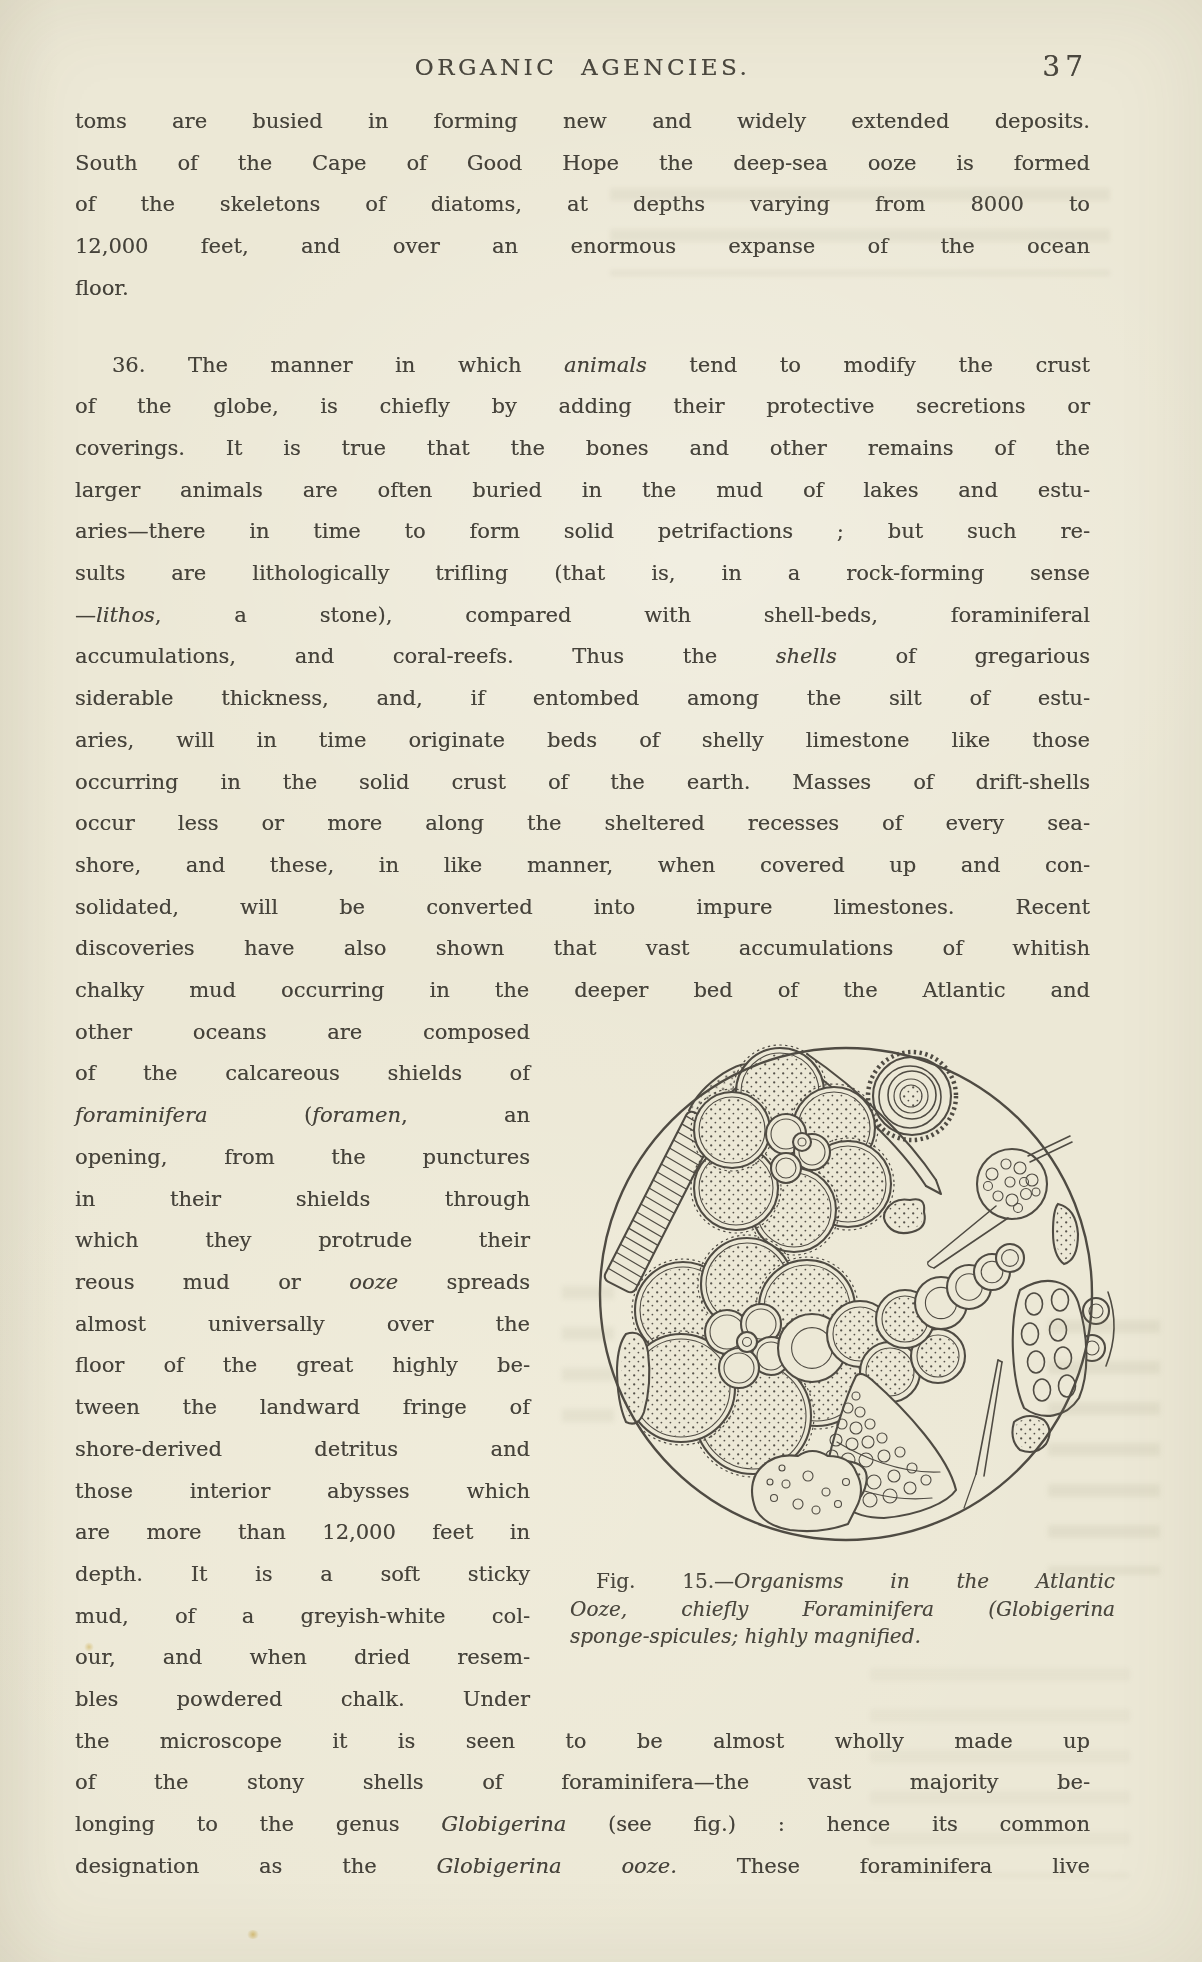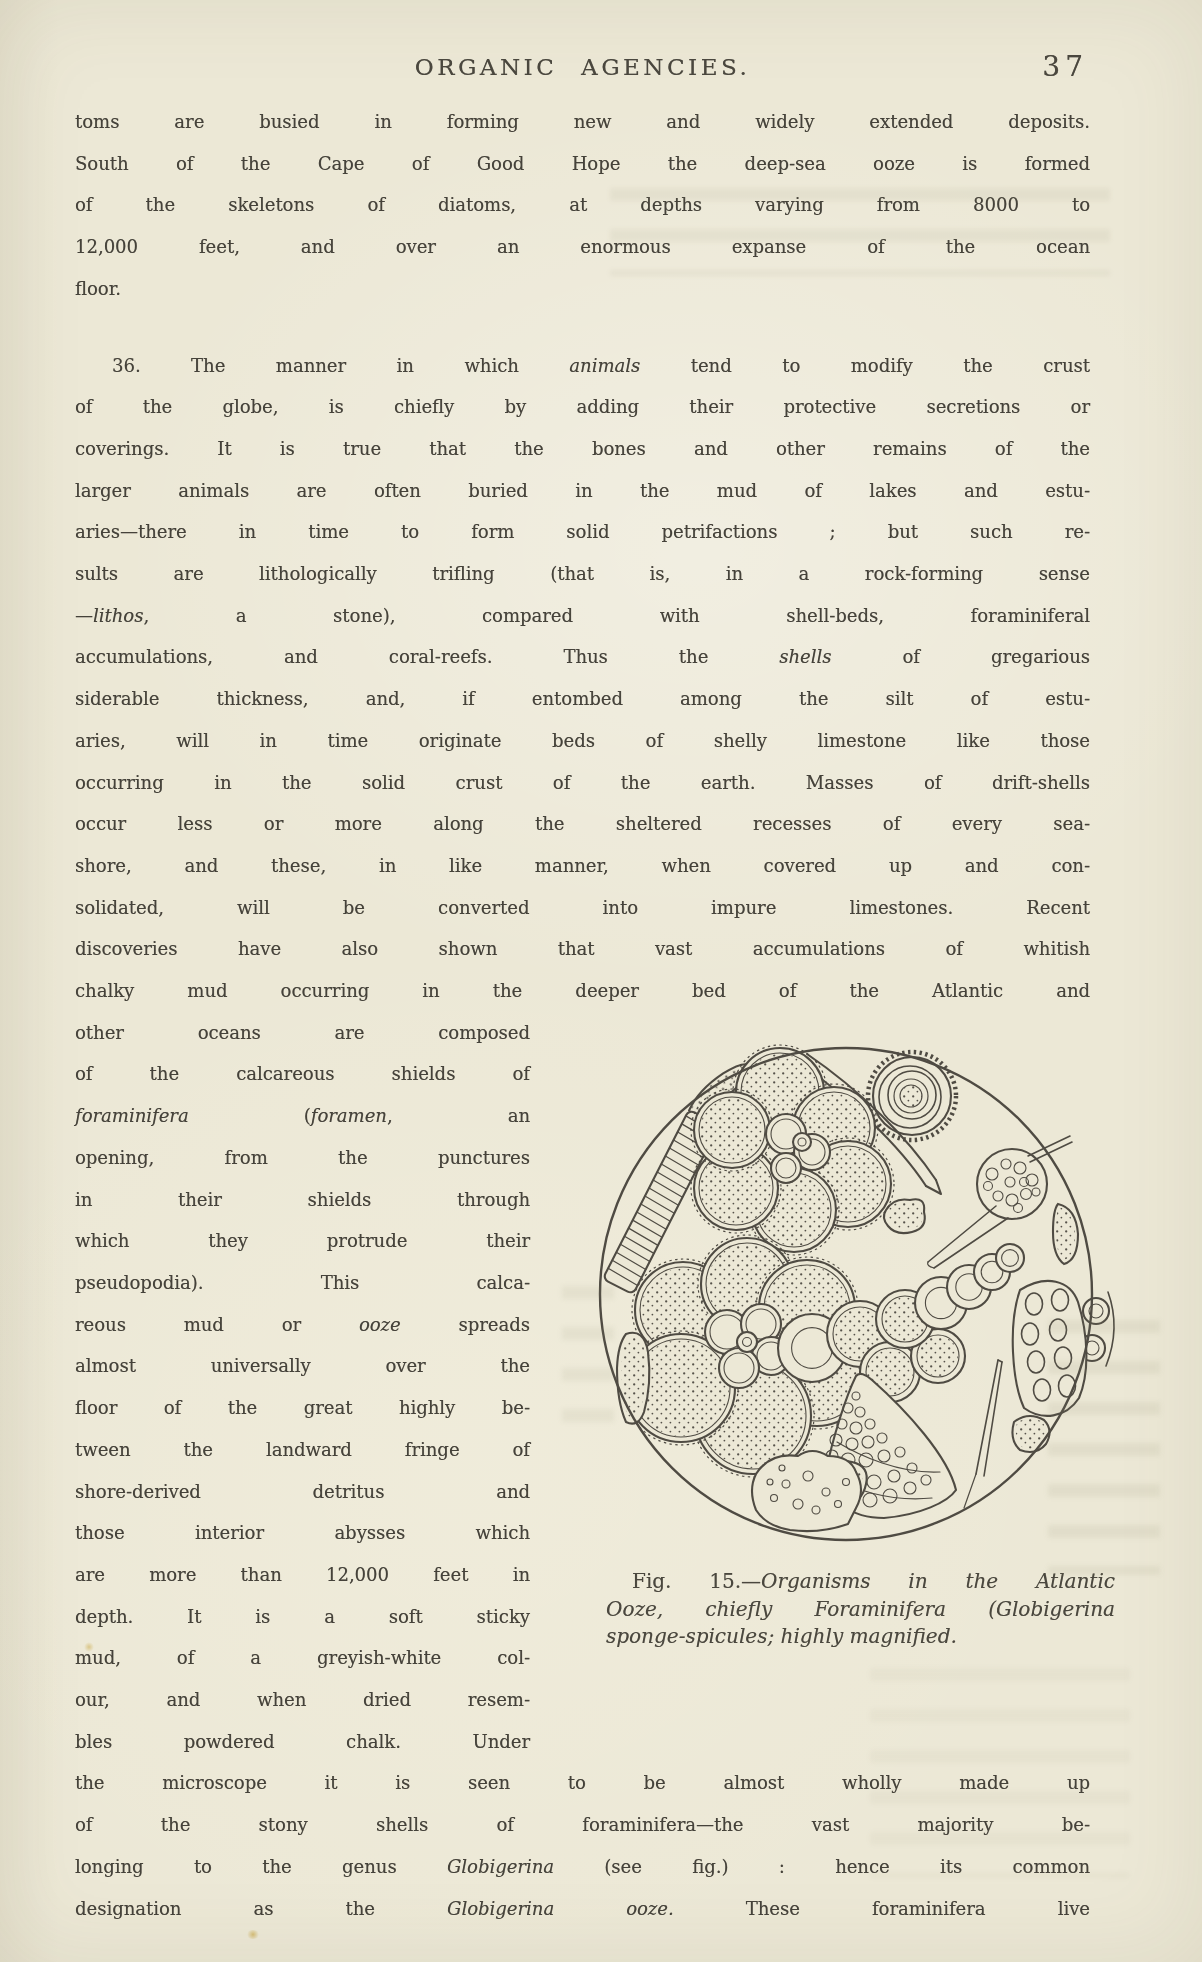--- a/index.html
+++ b/index.html
@@ -19,34 +19,34 @@
     position:absolute;left:0;right:0;top:4px;text-align:center;
     font-size:23px;letter-spacing:3.5px;word-spacing:13px;color:#4a473e;
     text-shadow:0.2px 0.2px 0.4px rgba(70,66,58,0.55);
   }
   .page-num{
     position:absolute;right:2px;top:0;font-size:28px;letter-spacing:5px;color:#4a473e;
     text-shadow:0.2px 0.2px 0.4px rgba(70,66,58,0.55);
   }
   .text-block{
     position:absolute;left:75px;top:101px;width:1015px;
-    font-size:18px;line-height:41.7px;
+    font-size:21px;line-height:41.7px;
     text-shadow:0.25px 0.25px 0.35px rgba(70,66,58,0.5);
   }
   .line{width:1015px;text-align:justify;text-align-last:justify;}
   .line.narrow{width:455px;}
   .line.indent{text-indent:37px;margin-top:35px;}
   .line.flush{text-align-last:left;}
   em{font-style:italic;}
   .figure{position:absolute;left:560px;top:1004px;width:575px;}
   .caption{
     width:545px;margin:12px 0 0 10px;font-size:20px;line-height:27.5px;color:#4a473e;
     text-shadow:0.2px 0.2px 0.3px rgba(70,66,58,0.45);
   }
-  .cap-line{text-align:justify;text-align-last:justify;margin-left:36px;}
+  .cap-line{text-align:justify;text-align-last:justify;}
   .cap-line.indent{text-indent:26px;}
   .cap-line.flush{text-align-last:left;}
   
   .sk{fill:none;stroke:#4f4b43;stroke-width:2.1;stroke-linecap:round;stroke-linejoin:round;}
   .thin{stroke-width:1.2;}
   .mid{stroke-width:1.6;}
   .pps{fill:#ece8d6;stroke:#4f4b43;stroke-width:2.1;}
   .skt{fill:none;stroke:#4f4b43;stroke-width:1.1;}
   .st{fill:url(#stipple);stroke:none;}
   .halo{fill:none;stroke:#4f4b43;stroke-width:1.2;stroke-dasharray:2.4 3.4;}
@@ -86,21 +86,20 @@
       <div class="line"><span>shore, and these, in like manner, when covered up and con-</span></div>
       <div class="line"><span>solidated, will be converted into impure limestones.  Recent</span></div>
       <div class="line"><span>discoveries have also shown that vast accumulations of whitish</span></div>
       <div class="line"><span>chalky mud occurring in the deeper bed of the Atlantic and</span></div>
       <div class="line narrow"><span>other oceans are composed</span></div>
       <div class="line narrow"><span>of the calcareous shields of</span></div>
       <div class="line narrow"><em>foraminifera</em><span> (</span><em>foramen</em><span>, an</span></div>
       <div class="line narrow"><span>opening, from the punctures</span></div>
       <div class="line narrow"><span>in their shields through</span></div>
       <div class="line narrow"><span>which they protrude their</span></div>
-      <div class="line narrow"><span>pseudopodia).  This calca-</span></div>
       <div class="line narrow"><span>reous mud or </span><em>ooze</em><span> spreads</span></div>
       <div class="line narrow"><span>almost universally over the</span></div>
       <div class="line narrow"><span>floor of the great highly be-</span></div>
       <div class="line narrow"><span>tween the landward fringe of</span></div>
       <div class="line narrow"><span>shore-derived detritus and</span></div>
       <div class="line narrow"><span>those interior abysses which</span></div>
       <div class="line narrow"><span>are more than 12,000 feet in</span></div>
       <div class="line narrow"><span>depth.  It is a soft sticky</span></div>
       <div class="line narrow"><span>mud, of a greyish-white col-</span></div>
       <div class="line narrow"><span>our, and when dried resem-</span></div>

